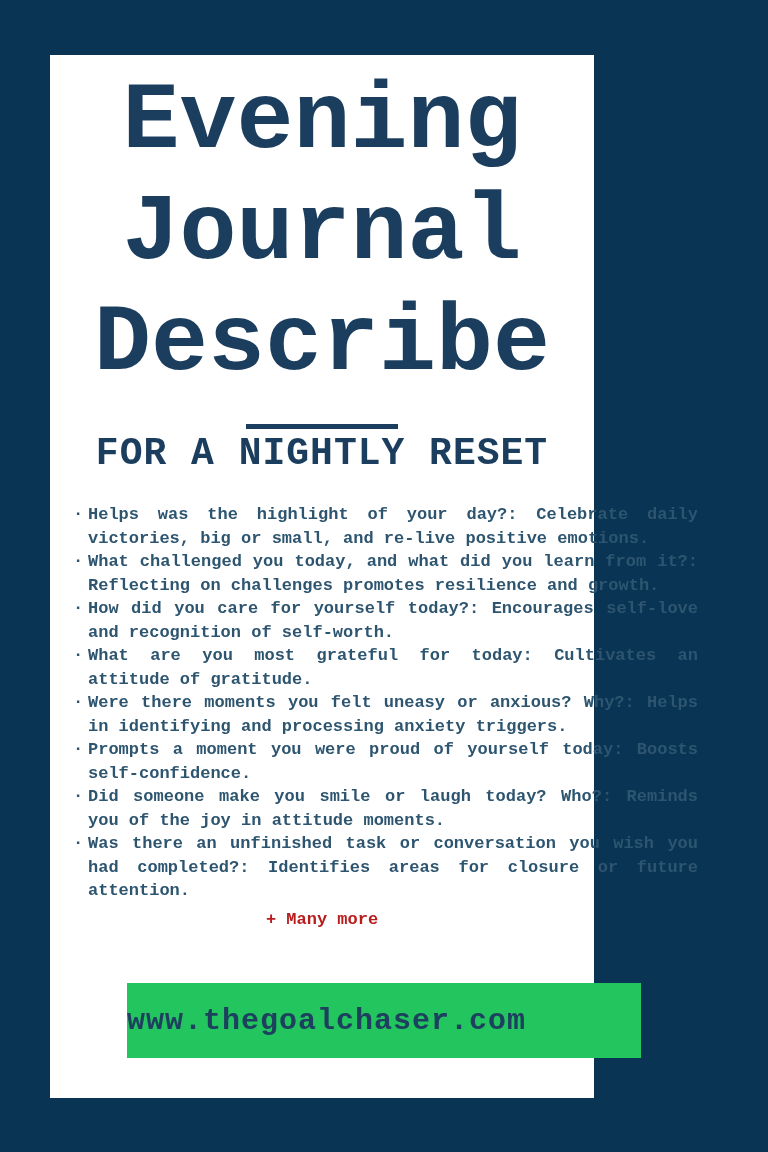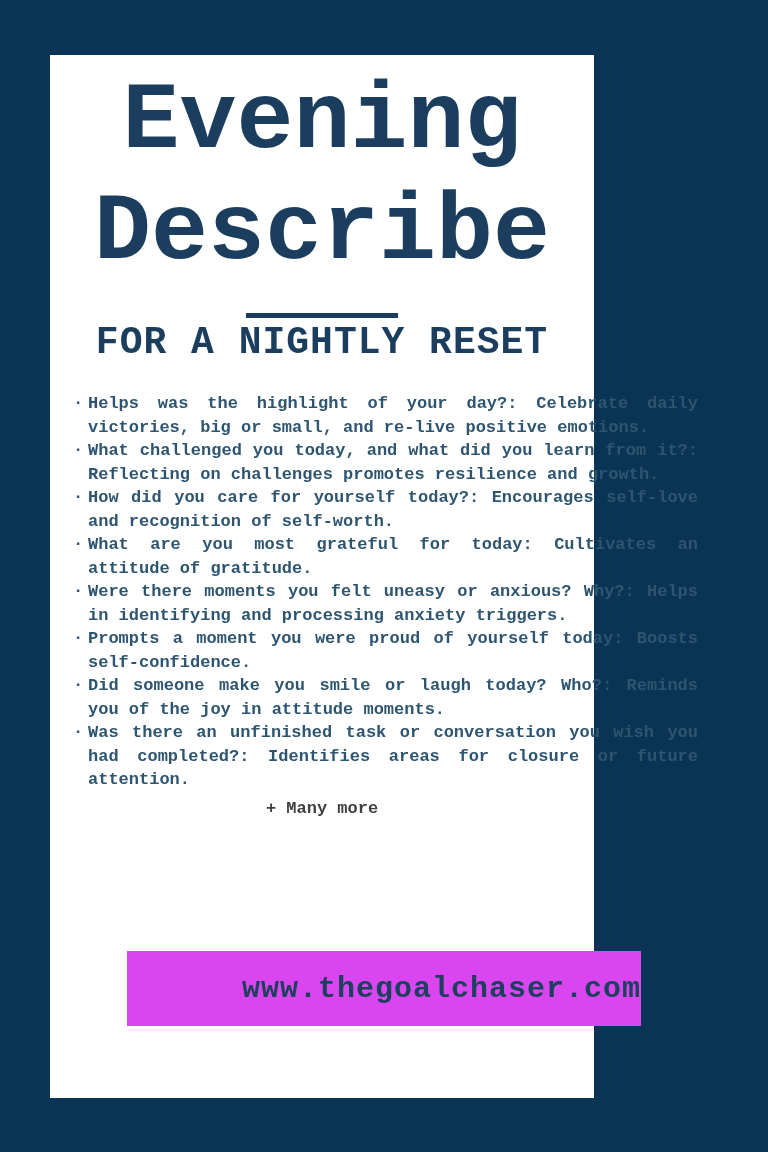--- a/index.html
+++ b/index.html
@@ -65,47 +65,48 @@
     left: -15px;
     top: -1px;
     font-weight: bold;
     color: #2e5570;
   }
   .many-more {
     margin-top: 7px;
     text-align: center;
     font-weight: bold;
     font-size: 17px;
-    color: #404040;
+    color: #b91c1c;
   }
   .footer-bar {
     position: absolute;
     left: 77px;
-    top: 896px;
+    top: 928px;
     width: 514px;
     height: 75px;
-    background: #d946ef;
+    background: #22c55e;
     display: flex;
     align-items: center;
-    justify-content: flex-end;
+    justify-content: flex-start;
   }
   .footer-url {
     font-weight: bold;
     font-size: 30px;
     letter-spacing: 1px;
     color: #1d405f;
   }
 </style>
 </head>
 <body>
 
 <div class="card">
 
   <div class="title">
     <div>Evening</div>
+    <div>Journal</div>
     <div>Describe</div>
   </div>
 
   <div class="divider"></div>
 
   <div class="subtitle">FOR A NIGHTLY RESET</div>
 
   <ul class="prompts" id="prompt-list">
       <li><span class="dot">·</span><span>Helps was the highlight of your day?: Celebrate daily victories, big or small, and re-live positive emotions.</span></li>
       <li><span class="dot">·</span><span>What challenged you today, and what did you learn from it?: Reflecting on challenges promotes resilience and growth.</span></li>

